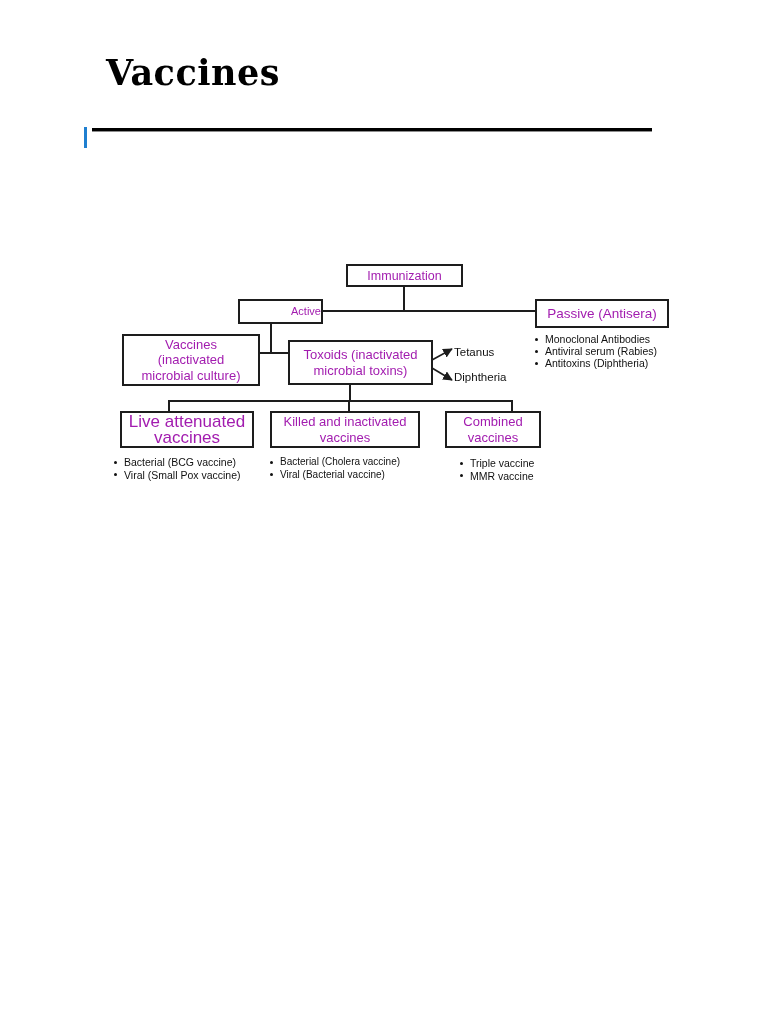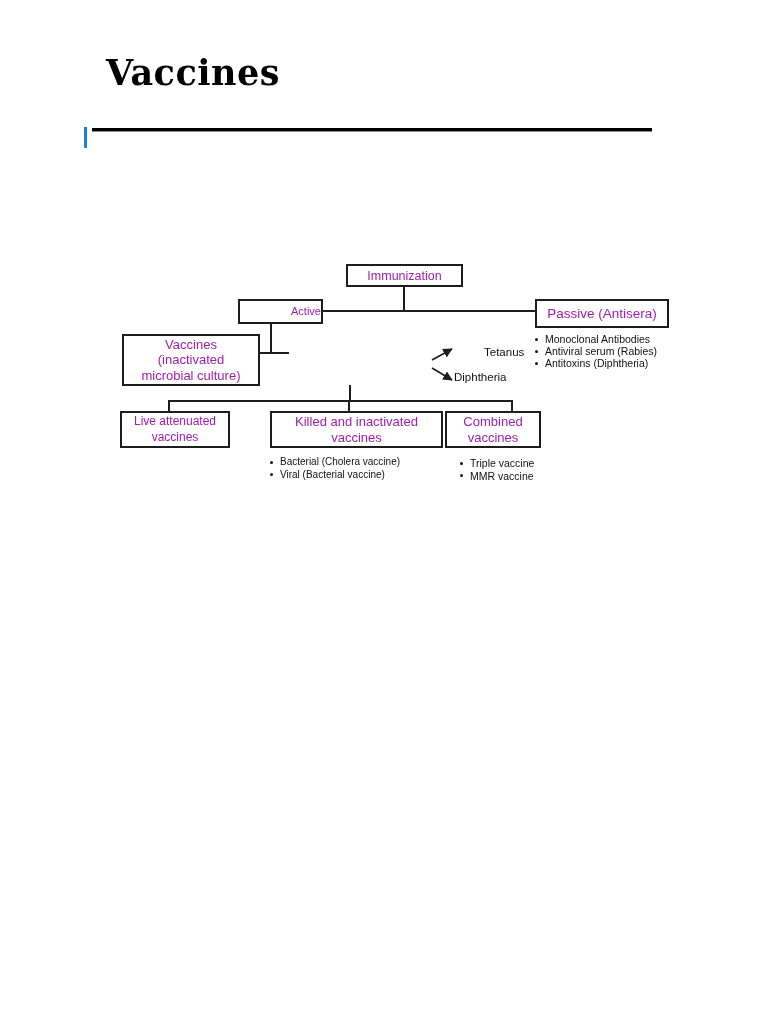--- a/index.html
+++ b/index.html
@@ -85,22 +85,22 @@
     justify-content: center;
     white-space: pre-line;
   }
   .node .node-label { display: block; width: 100%; }
 
   .n-immunization { left: 346px; top: 264px; width: 117px; height: 23px; font-size: 12.5px; line-height: 14px; }
   .n-active       { left: 238px; top: 299px; width: 85px;  height: 25px; font-size: 11px;   line-height: 15px; text-align: right; }
   .n-passive      { left: 535px; top: 299px; width: 134px; height: 29px; font-size: 13.5px; line-height: 16px; }
   .n-vaccines     { left: 122px; top: 334px; width: 138px; height: 52px; font-size: 13px;   line-height: 15.5px; }
   .n-toxoids      { left: 288px; top: 340px; width: 145px; height: 45px; font-size: 13px;   line-height: 15.5px; }
-  .n-live         { left: 120px; top: 411px; width: 110px; height: 37px; font-size: 12px;   line-height: 15.5px; }
-  .n-killed       { left: 270px; top: 411px; width: 173px; height: 37px; font-size: 13px;   line-height: 15.5px; }
+  .n-live         { left: 120px; top: 411px; width: 134px; height: 37px; font-size: 17px;   line-height: 15.5px; }
+  .n-killed       { left: 270px; top: 411px; width: 150px; height: 37px; font-size: 13px;   line-height: 15.5px; }
   .n-combined     { left: 445px; top: 411px; width: 96px; height: 37px; font-size: 13px;   line-height: 15.5px; }
 
   
   .line-v { position: absolute; width: 2px; background: #1d1d1d; }
   .line-h { position: absolute; height: 2px; background: #1d1d1d; }
 
   .ln-imm-stem      { left: 403px; top: 287px; height: 25px; }
   .ln-main-bar      { left: 305px; top: 310px; width: 231px; }
   .ln-active-stem   { left: 270px; top: 324px; height: 29px; }
   .ln-vac-tox-bar   { left: 259px; top: 352px; width: 30px; }
@@ -114,21 +114,21 @@
   .arrow-svg { position: absolute; left: 430px; top: 340px; width: 36px; height: 48px; }
 
   .leaf-label {
     position: absolute;
     font-family: "Liberation Sans", sans-serif;
     font-size: 11.5px;
     line-height: 13px;
     color: #111111;
     white-space: nowrap;
   }
-  .lf-tetanus   { left: 454px; top: 346px; margin-left: 30px; }
+  .lf-tetanus   { left: 454px; top: 346px; }
   .lf-diphtheria{ left: 454px; top: 371px; }
 
   
   .bullet-list {
     position: absolute;
     margin: 0;
     padding: 0;
     list-style: none;
     font-family: "Liberation Sans", sans-serif;
     color: #111111;
@@ -189,20 +189,24 @@
   <div class="node n-passive">
     <span class="node-label">Passive (Antisera)</span>
   </div>
 
   <div class="node n-vaccines">
     <span class="node-label">Vaccines
 (inactivated
 microbial culture)</span>
   </div>
 
+  <div class="node n-toxoids">
+    <span class="node-label">Toxoids (inactivated
+microbial toxins)</span>
+  </div>
 
   <div class="node n-live">
     <span class="node-label">Live attenuated
 vaccines</span>
   </div>
 
   <div class="node n-killed">
     <span class="node-label">Killed and inactivated
 vaccines</span>
   </div>
@@ -224,20 +228,24 @@
 
   <div class="leaf-label lf-tetanus">Tetanus</div>
   <div class="leaf-label lf-diphtheria">Diphtheria</div>
 
   <ul class="bullet-list bl-passive">
     <li>Monoclonal Antibodies</li>
     <li>Antiviral serum (Rabies)</li>
     <li>Antitoxins (Diphtheria)</li>
   </ul>
 
+  <ul class="bullet-list bl-live">
+    <li>Bacterial (BCG vaccine)</li>
+    <li>Viral (Small Pox vaccine)</li>
+  </ul>
 
   <ul class="bullet-list bl-killed">
     <li>Bacterial (Cholera vaccine)</li>
     <li>Viral (Bacterial vaccine)</li>
   </ul>
 
   <ul class="bullet-list bl-combined">
     <li>Triple vaccine</li>
     <li>MMR vaccine</li>
   </ul>

